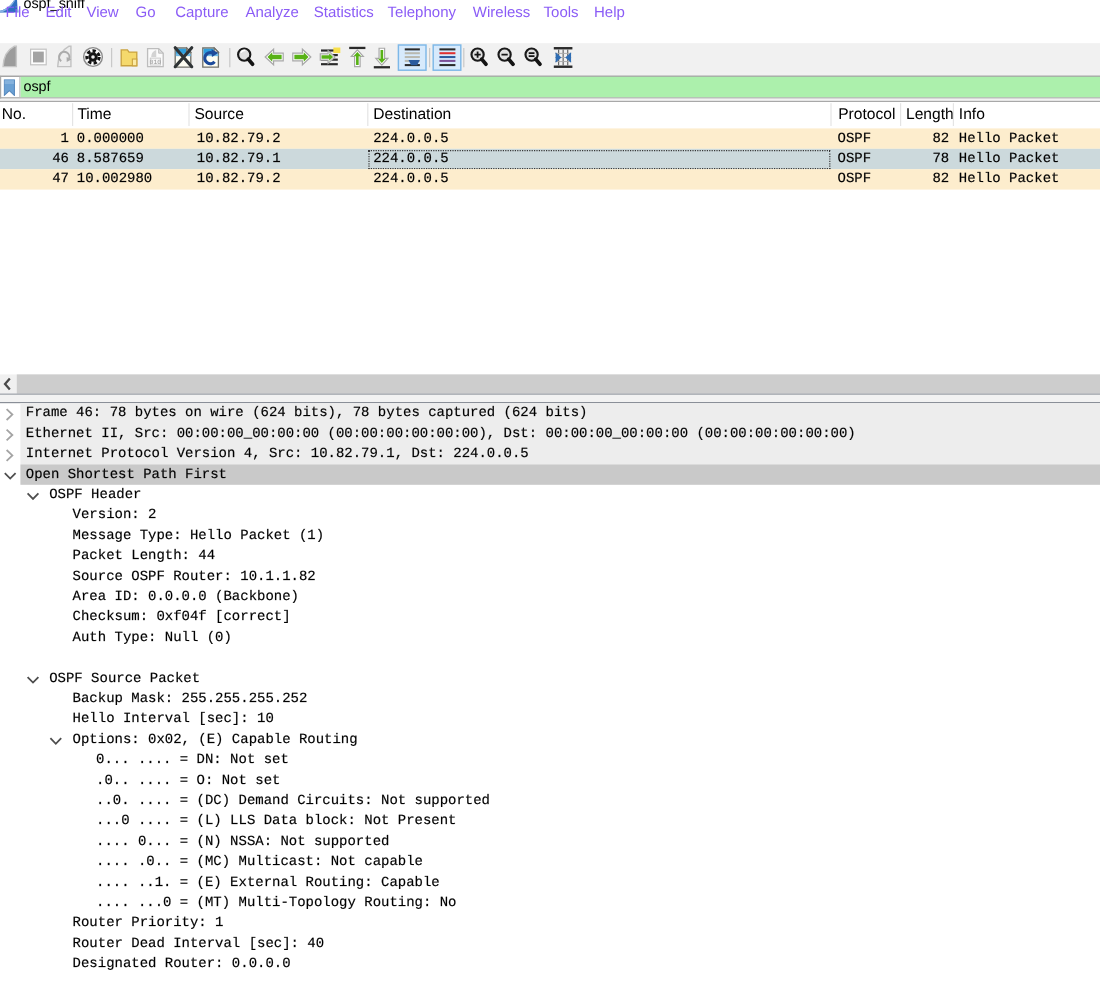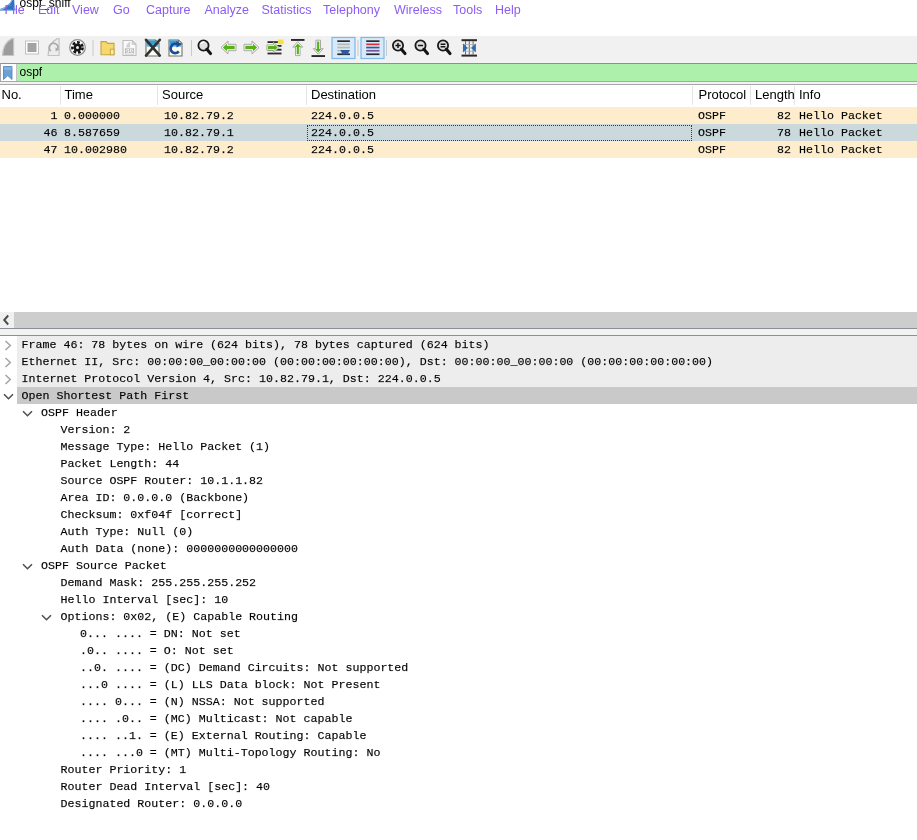--- a/index.html
+++ b/index.html
@@ -169,26 +169,25 @@
 <svg class="abs" style="left:22.0px;top:409.5px" width="11" height="7" viewBox="0 0 11 7">
       <path d="M1,1.2 L5.5,5.8 L10,1.2" fill="none" stroke="#4e4e4e" stroke-width="1.5"></path>
     </svg>
 <div class="abs mono" style="left:60.5px;top:421px">Version: 2</div>
 <div class="abs mono" style="left:60.5px;top:438px">Message Type: Hello Packet (1)</div>
 <div class="abs mono" style="left:60.5px;top:455px">Packet Length: 44</div>
 <div class="abs mono" style="left:60.5px;top:472px">Source OSPF Router: 10.1.1.82</div>
 <div class="abs mono" style="left:60.5px;top:489px">Area ID: 0.0.0.0 (Backbone)</div>
 <div class="abs mono" style="left:60.5px;top:506px">Checksum: 0xf04f [correct]</div>
 <div class="abs mono" style="left:60.5px;top:523px">Auth Type: Null (0)</div>
-<div class="abs mono" style="left:60.5px;top:540px">Auth Data (none): 0000000000000000</div>
 <div class="abs mono" style="left:41px;top:557px">OSPF Source Packet</div>
 <svg class="abs" style="left:22.0px;top:562.5px" width="11" height="7" viewBox="0 0 11 7">
       <path d="M1,1.2 L5.5,5.8 L10,1.2" fill="none" stroke="#4e4e4e" stroke-width="1.5"></path>
     </svg>
-<div class="abs mono" style="left:60.5px;top:574px">Demand Mask: 255.255.255.252</div>
+<div class="abs mono" style="left:60.5px;top:574px">Backup Mask: 255.255.255.252</div>
 <div class="abs mono" style="left:60.5px;top:591px">Hello Interval [sec]: 10</div>
 <div class="abs mono" style="left:60.5px;top:608px">Options: 0x02, (E) Capable Routing</div>
 <svg class="abs" style="left:41.4px;top:613.5px" width="11" height="7" viewBox="0 0 11 7">
       <path d="M1,1.2 L5.5,5.8 L10,1.2" fill="none" stroke="#4e4e4e" stroke-width="1.5"></path>
     </svg>
 <div class="abs mono" style="left:80px;top:625px">0... .... = DN: Not set</div>
 <div class="abs mono" style="left:80px;top:642px">.0.. .... = O: Not set</div>
 <div class="abs mono" style="left:80px;top:659px">..0. .... = (DC) Demand Circuits: Not supported</div>
 <div class="abs mono" style="left:80px;top:676px">...0 .... = (L) LLS Data block: Not Present</div>
 <div class="abs mono" style="left:80px;top:693px">.... 0... = (N) NSSA: Not supported</div>

